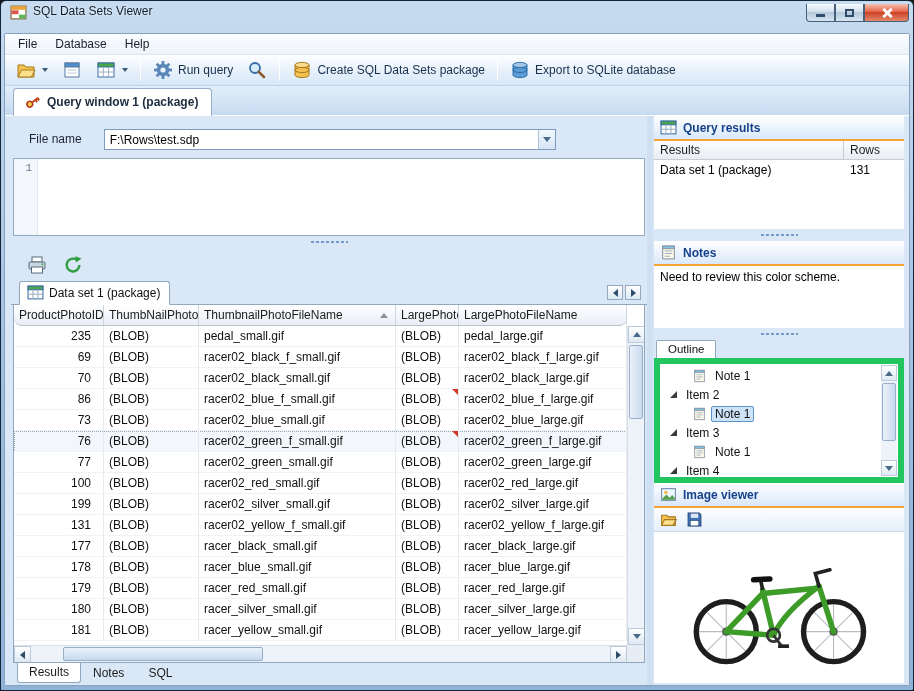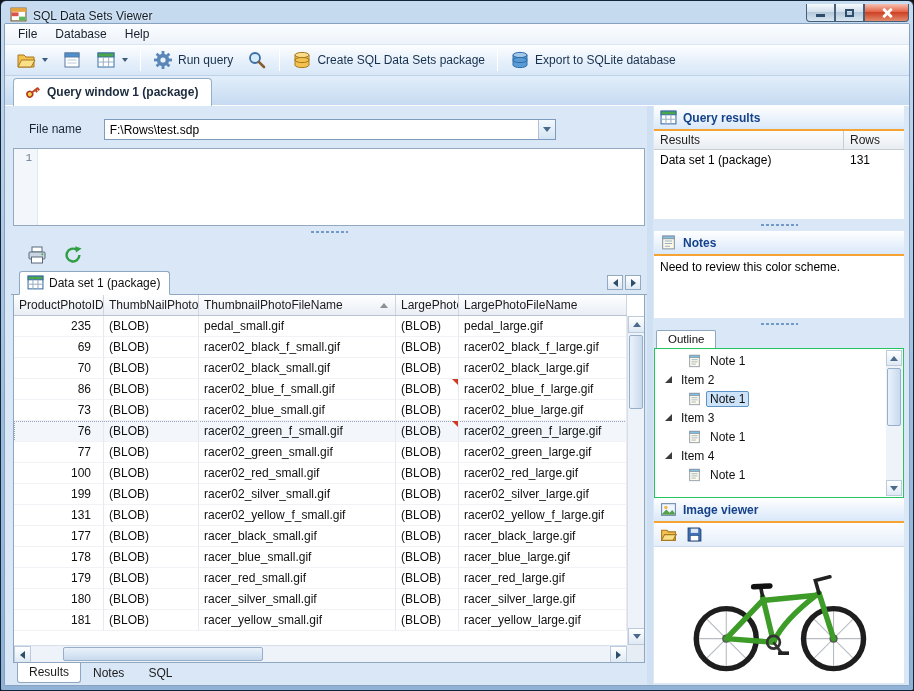--- a/index.html
+++ b/index.html
@@ -3,21 +3,21 @@
 <meta charset="utf-8">
 <style>
   * { box-sizing:border-box; margin:0; padding:0; }
   html,body { width:914px; height:691px; }
   body { font-family:"Liberation Sans","DejaVu Sans",sans-serif; font-size:12px; background:#141414; position:relative; overflow:hidden; }
 
   
   .window { position:absolute; inset:0; display:flex; flex-direction:column;
     background:linear-gradient(#c7dbf0,#9dbcdd 60%,#8fb2d6); border:1px solid #10243a;
     border-radius:6px 6px 2px 2px; padding:0 3px 4px; }
-  .titlebar { height:22px; display:flex; align-items:flex-end; padding:3px 1px 0 6px; }
+  .titlebar { height:32px; display:flex; align-items:flex-start; padding:3px 1px 0 6px; }
   .tb-title { margin-left:6px; color:#101c28; text-shadow:0 0 3px rgba(255,255,255,.9); }
   .win-buttons { margin-left:auto; display:flex; align-self:flex-start; }
   .win-btn { width:29px; height:18px; border:1px solid #46607b; border-top:none;
     background:linear-gradient(#f6fafd,#d3e0ec 45%,#b4c9db 50%,#d8e5f1);
     display:flex; align-items:center; justify-content:center; }
   .win-btn.minb { border-radius:0 0 0 4px; }
   .win-btn.closeb { width:45px; border-radius:0 0 4px 0;
     background:linear-gradient(#f6c0b2,#e4664a 45%,#ce4226 50%,#e1896c); }
   .glyph-min { width:9px; height:3px; background:#2e4d6b; margin-top:6px; }
   .glyph-max { width:9px; height:8px; border:2px solid #2e4d6b; }
@@ -81,21 +81,21 @@
     display:flex; align-items:center; justify-content:center; }
   .arr-left { width:0; height:0; border-top:4px solid transparent; border-bottom:4px solid transparent; border-right:5px solid #2e4d6b; }
   .arr-right { width:0; height:0; border-top:4px solid transparent; border-bottom:4px solid transparent; border-left:5px solid #2e4d6b; }
   .arr-up { width:0; height:0; border-left:4px solid transparent; border-right:4px solid transparent; border-bottom:5px solid #4a6a8a; }
   .arr-down2 { width:0; height:0; border-left:4px solid transparent; border-right:4px solid transparent; border-top:5px solid #4a6a8a; }
 
   
   .grid-wrap { flex:1; margin:0 2px; border:1px solid #8fa8c0; border-top:none; background:#fff;
     position:relative; min-height:0; overflow:hidden; }
   .grid-head { display:flex; height:21px; margin-right:17px; background:linear-gradient(#ffffff,#e9eef5);
-    border-bottom:1px solid #b9c3ce; }
+    border-bottom:1px solid #b9c3ce;border-radius:8px; }
   .hc { padding:3px 5px; border-right:1px solid #cdd6df; white-space:nowrap; overflow:hidden; color:#1c1c1c;
     display:flex; align-items:center; }
   .c-id { width:90px; } .c-thumb { width:95px; } .c-thumbfile { width:197px; } .c-large { width:63px; } .c-largefile { flex:1; }
   .hc.c-id { justify-content:flex-start; }
   .sort-asc { width:0; height:0; border-left:4px solid transparent; border-right:4px solid transparent;
     border-bottom:5px solid #8a9199; margin-left:auto; margin-right:2px; }
   .grid-rows { position:absolute; top:21px; left:0; right:17px; bottom:17px; overflow:hidden; }
   .grid-row { display:flex; height:21px; }
   .gc { padding:3px 5px; border-right:1px solid #e6eaee; border-bottom:1px solid #f0f2f5;
     white-space:nowrap; overflow:hidden; color:#101010; position:relative; }
@@ -132,21 +132,21 @@
   .qr-head .q2 { width:60px; padding:2px 6px; }
   .qr-row { display:flex; height:20px; }
   .qr-row .q1 { flex:1; padding:3px 6px; white-space:nowrap; overflow:hidden; }
   .qr-row .q2 { width:60px; padding:3px 6px; }
   .notes-body { background:#fff; height:62px; padding:4px 6px; flex:none; }
   .r-split { height:12px; display:flex; align-items:center; justify-content:center; flex:none; }
 
   .outline-tabrow { height:19px; display:flex; padding-left:2px; flex:none; }
   .outline-tab { background:#fff; border:1px solid #8fa8c0; border-bottom:none; border-radius:2px 2px 0 0;
     padding:2px 11px 0; font-size:11.5px; color:#111; }
-  .outline-body { height:150px; background:#fff; border:1px solid #22c55e; margin-top:-1px; position:relative; flex:none; }
+  .outline-body { height:125px; background:#fff; border:6px solid #22c55e; margin-top:-1px; position:relative; flex:none; }
   .tree { position:absolute; inset:2px 17px 2px 2px; overflow:hidden; }
   .tree-node { display:flex; align-items:center; height:19px; padding-left:8px; color:#101010; }
   .tree-node.lvl-1 { padding-left:30px; }
   .tri { width:12px; display:flex; }
   .tri::before { content:""; width:0; height:0; border-left:7px solid transparent; border-bottom:7px solid #3c3c3c; }
   .node-icon { width:15px; height:14px; margin-right:4px; flex:none; }
   .node-label { padding:0 3px; border:1px solid transparent; }
   .tree-node.selected .node-label { background:#cde3fa; border-color:#5e93c8; border-radius:2px; }
   .tree-scroll { position:absolute; top:1px; right:1px; bottom:1px; width:16px; background:#eef3f9;
     display:flex; flex-direction:column; }

